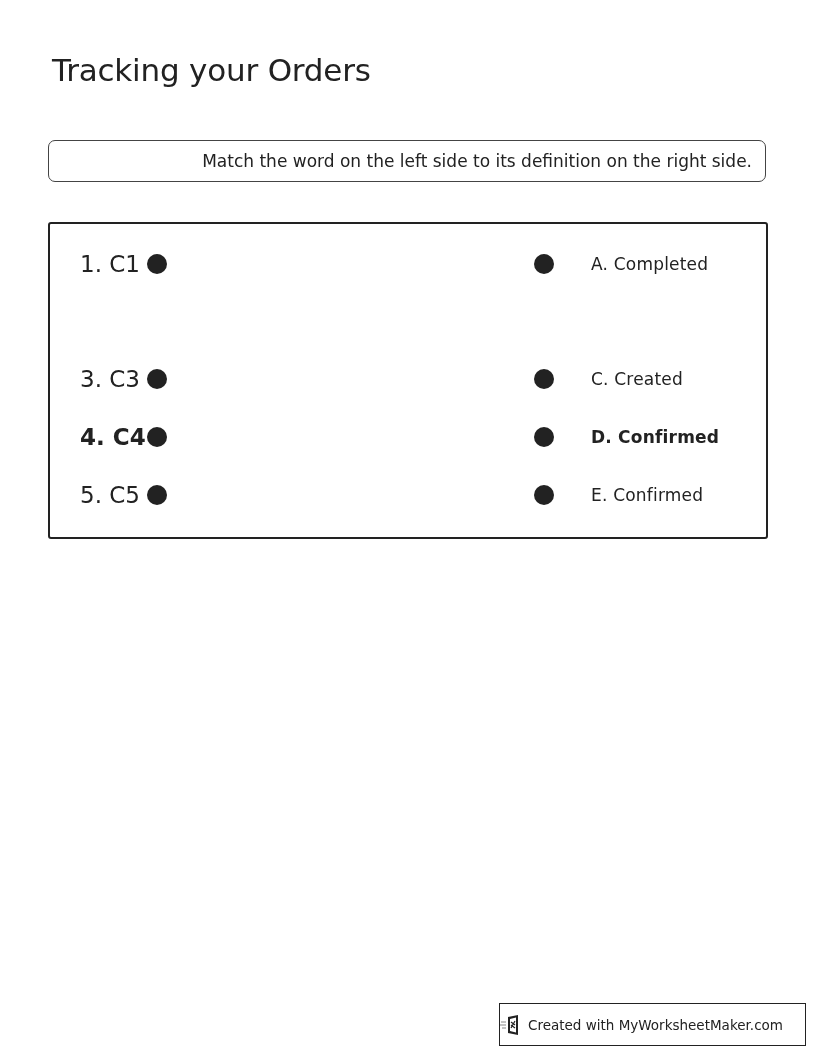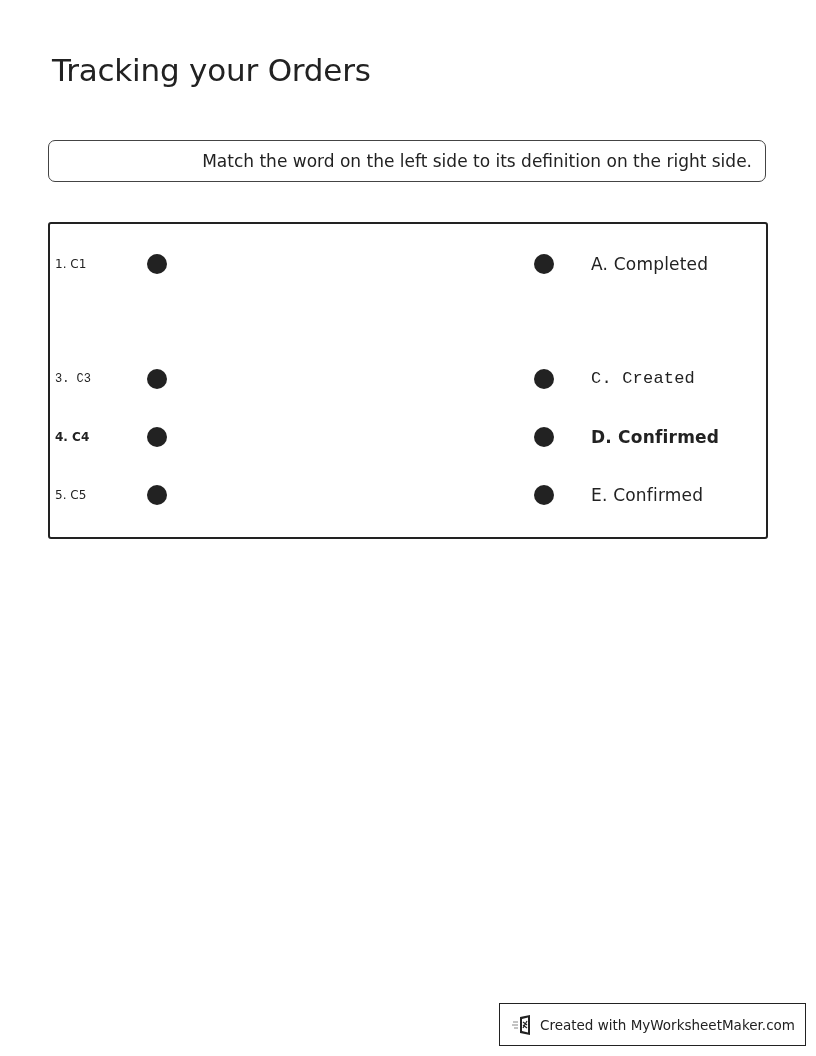--- a/index.html
+++ b/index.html
@@ -54,25 +54,25 @@
       border-radius: 3px;
     }
     .row {
       position: absolute;
       left: 0;
       width: 100%;
       height: 30px;
     }
     .left-label {
       position: absolute;
-      left: 5px;
+      left: 30px;
       top: 0;
       height: 30px;
       line-height: 30px;
-      font-size: 12px;
+      font-size: 23px;
       color: #222222;
       white-space: nowrap;
     }
     .dot {
       position: absolute;
       top: 5px;
       width: 20px;
       height: 20px;
       border-radius: 50%;
       background: #222222;
@@ -93,21 +93,20 @@
     .footer {
       position: absolute;
       left: 499px;
       top: 1003px;
       width: 307px;
       height: 43px;
       box-sizing: border-box;
       border: 1px solid #222222;
       display: flex;
       align-items: center;
-      padding-left: 12px;
       font-size: 13.5px;
       color: #222222;
       white-space: nowrap;
     }
     .footer .logo {
       width: 22px;
       height: 22px;
       margin-right: 6px;
       flex: 0 0 auto;
     }
@@ -121,21 +120,21 @@
   <span>Match the word on the left side to its definition on the right side.</span>
 </div>
 
 <div class="match-box">
   <div class="row" style="top:25px;">
     <span class="left-label">1. C1</span>
     <span class="dot left"></span>
     <span class="dot right"></span>
     <span class="right-label">A. Completed</span>
   </div>
-  <div class="row" style="top:140px;font-family:Liberation Mono, monospace;">
+  <div class="row" style="top:140px;">
     <span class="left-label">3. C3</span>
     <span class="dot left"></span>
     <span class="dot right"></span>
     <span class="right-label">C. Created</span>
   </div>
   <div class="row" style="top:198px;font-weight:bold;">
     <span class="left-label">4. C4</span>
     <span class="dot left"></span>
     <span class="dot right"></span>
     <span class="right-label">D. Confirmed</span>

